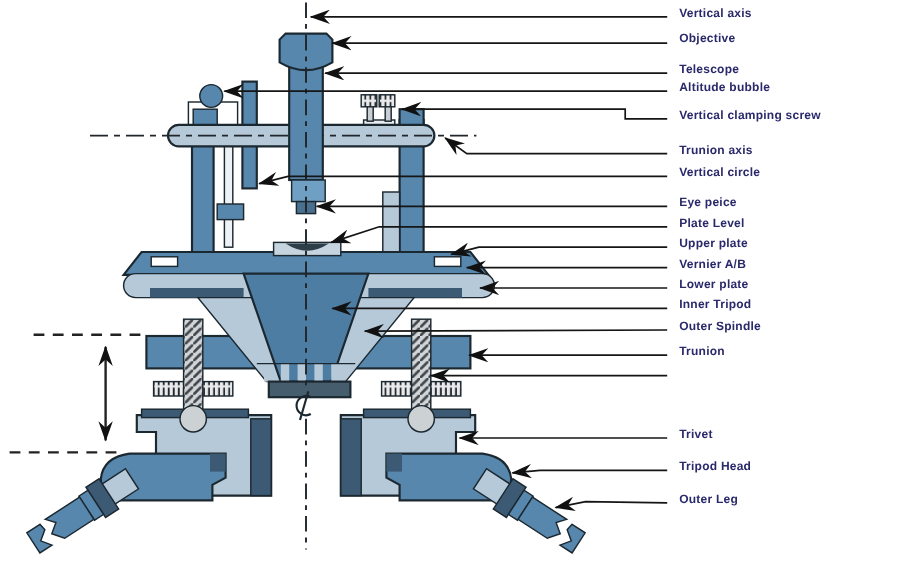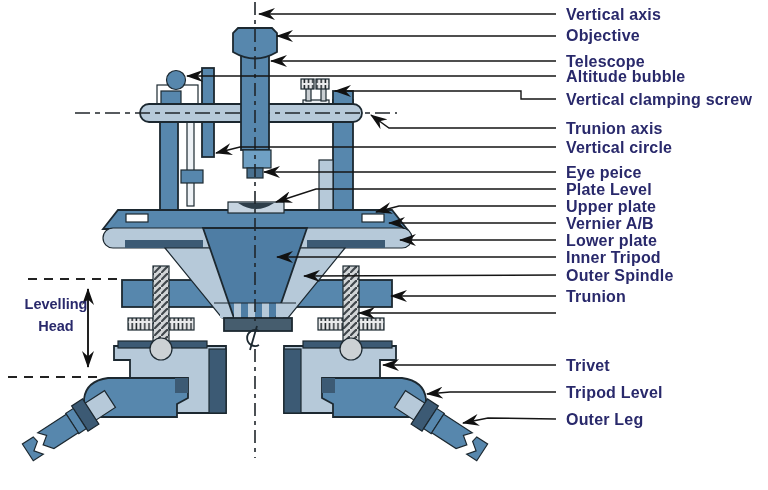--- a/index.html
+++ b/index.html
@@ -1,19 +1,19 @@
 <!DOCTYPE html>
 <html><head>
 <meta charset="utf-8">
 <style>
   html,body{margin:0;padding:0;background:#ffffff;}
   .stage{position:relative;width:768px;height:490px;overflow:hidden;background:#fff;
          font-family:"Liberation Sans",sans-serif;}
   .stage svg{position:absolute;left:0;top:0;}
-  .lbl{position:absolute;left:566px;font-size:16px;font-weight:bold;color:#29296b;
+  .lbl{position:absolute;left:566px;font-size:10px;font-weight:bold;color:#29296b;
        white-space:nowrap;letter-spacing:.2px;}
   .lh{position:absolute;left:10px;top:294px;width:92px;text-align:center;
       font-size:14.5px;font-weight:bold;color:#29296b;line-height:1.5;}
   .s{stroke:#1c2830;stroke-width:1.8;}
   .s1{stroke:#1c2830;stroke-width:1.2;}
   .leader{stroke:#151515;stroke-width:1.4;fill:none;}
   .dim{stroke:#222222;stroke-width:2;fill:none;}
 </style>
 </head>
 <body>
@@ -170,18 +170,17 @@
 <div class="lbl" style="top:139px">Vertical circle</div>
 <div class="lbl" style="top:164px">Eye peice</div>
 <div class="lbl" style="top:181px">Plate Level</div>
 <div class="lbl" style="top:198px">Upper plate</div>
 <div class="lbl" style="top:215px">Vernier A/B</div>
 <div class="lbl" style="top:232px">Lower plate</div>
 <div class="lbl" style="top:249px">Inner Tripod</div>
 <div class="lbl" style="top:267px">Outer Spindle</div>
 <div class="lbl" style="top:288px">Trunion</div>
 <div class="lbl" style="top:357px">Trivet</div>
-<div class="lbl" style="top:384px">Tripod Level</div>
+<div class="lbl" style="top:384px">Tripod Head</div>
 <div class="lbl" style="top:411px">Outer Leg</div>
 
-<div class="lh">Levelling Head</div>
 
 </div>
 
 </body></html>

